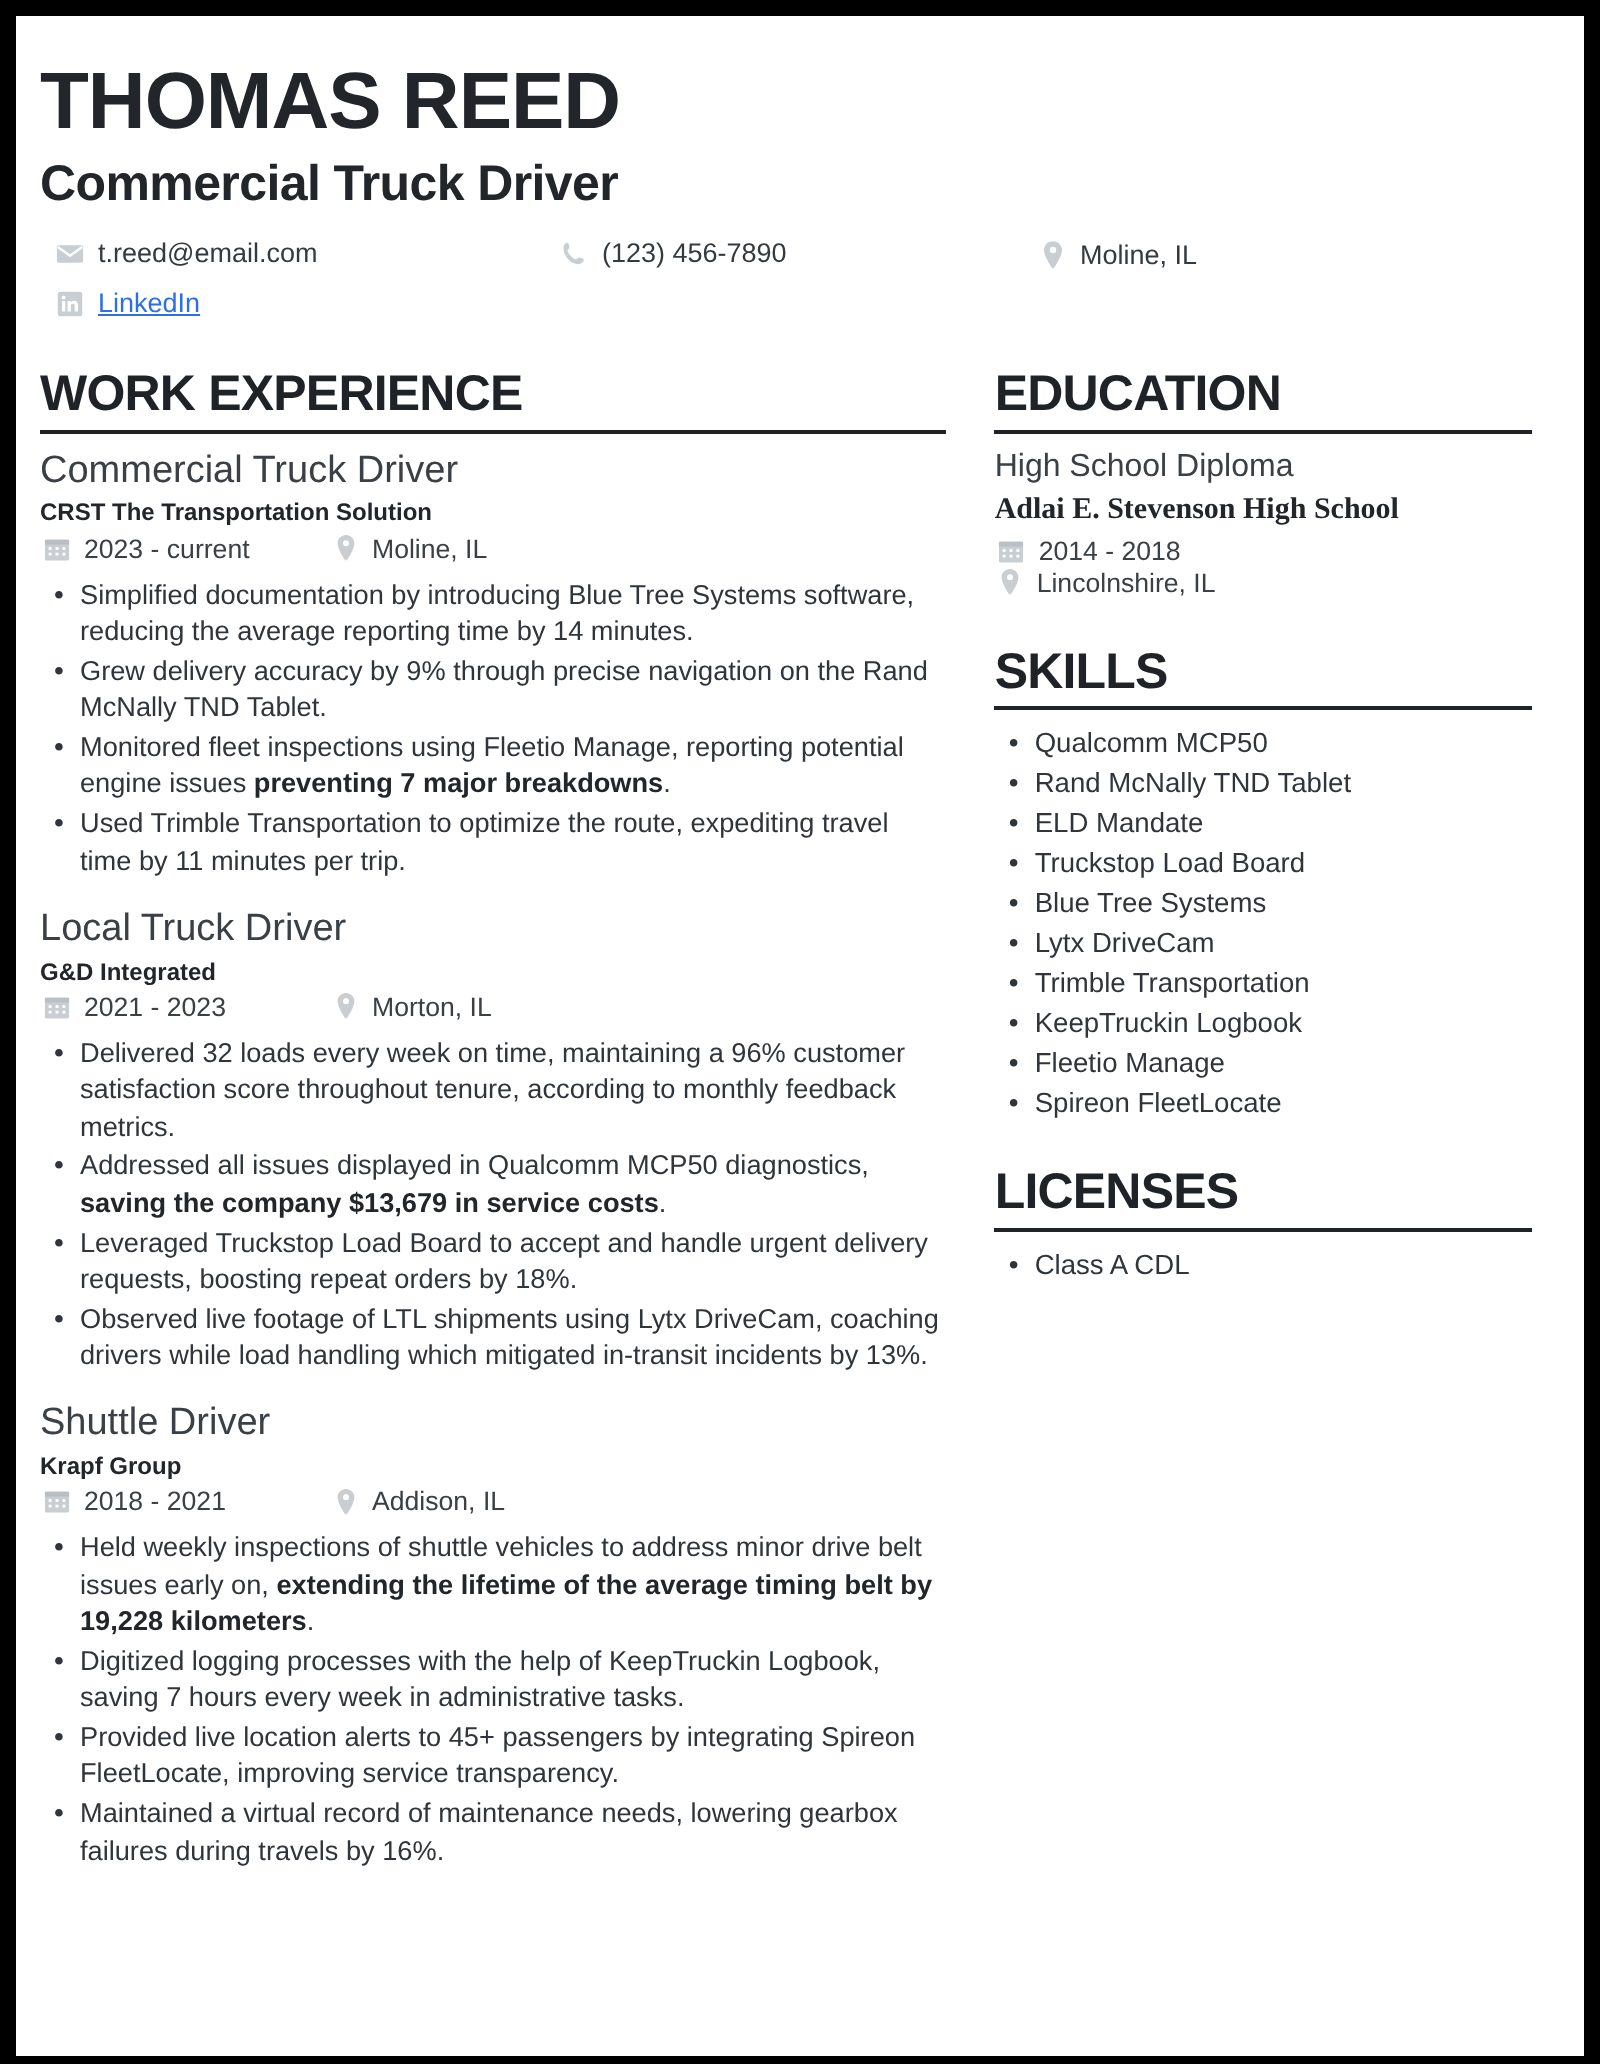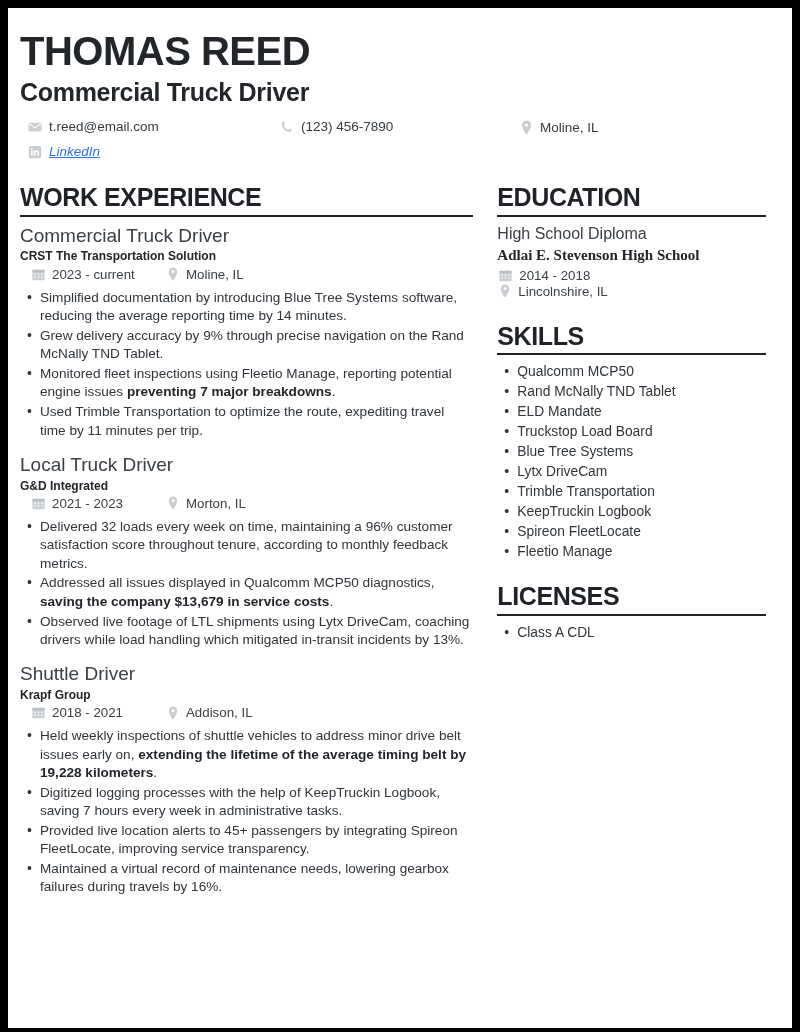--- a/index.html
+++ b/index.html
@@ -43,21 +43,21 @@
   .c-item {
     position:absolute;
     display:flex;
     align-items:center;
     gap:7px;
     white-space:nowrap;
   }
   .c-email { left:8px; top:0px; }
   .c-phone { left:260px; top:0px; }
   .c-loc   { left:500px; top:0px; }
-  .c-li    { left:8px; top:24px;font-style:italic; }
+  .c-li    { left:8px; top:24px; }
   .c-item .lbl { line-height:1; }
   .c-item a {
     color:#2f6fe4;
     text-decoration:underline;
   }
   .ico { flex:0 0 auto; display:inline-block; line-height:0; }
 
   
   .cols { display:flex; margin-top:16px; gap:0; }
   .left { width:460px; }
@@ -93,21 +93,21 @@
     line-height:1.35;
     margin-top:1px;
   }
   .meta {
     position:relative;
     height:20px;
     margin-top:2px;
     font-size:13.3px;
     color:#3a4046;
   }
-  .meta .m-date { position:absolute; left:12px; top:0; display:flex; align-items:center; gap:7px;text-align:center; }
+  .meta .m-date { position:absolute; left:2px; top:0; display:flex; align-items:center; gap:7px;text-align:center; }
   .meta .m-loc  { position:absolute; left:147px; top:0; display:flex; align-items:center; gap:7px; }
 
   ul.bullets { list-style:none; margin-top:2px; }
   ul.bullets li {
     position:relative;
     padding-left:20px;
     font-size:13.6px;
     line-height:1.35;
     color:#2f353b;
     margin-bottom:1.5px;
@@ -271,20 +271,21 @@
                       <path d="M6 0.6C3.3.6 1.2 2.7 1.2 5.3c0 3.6 4.1 9.4 4.3 9.6.2.3.8.3 1 0 .2-.2 4.3-6 4.3-9.6C10.8 2.7 8.7.6 6 .6z" fill="#c9ced3"></path>
                       <circle cx="6" cy="5.3" r="1.7" fill="#fff"></circle>
                     </svg>
               </span>
               <span>Morton, IL</span>
             </div>
           </div>
           <ul class="bullets">
             <li><span>Delivered 32 loads every week on time, maintaining a 96% customer satisfaction score throughout tenure, according to monthly feedback metrics.</span><b></b><span></span></li>
             <li><span>Addressed all issues displayed in Qualcomm MCP50 diagnostics, </span><b>saving the company $13,679 in service costs</b><span>.</span></li>
+            <li><span>Leveraged Truckstop Load Board to accept and handle urgent delivery requests, boosting repeat orders by 18%.</span><b></b><span></span></li>
             <li><span>Observed live footage of LTL shipments using Lytx DriveCam, coaching drivers while load handling which mitigated in-transit incidents by 13%.</span><b></b><span></span></li>
           </ul>
         </div>
 
         <div class="job">
           <div class="job-title">Shuttle Driver</div>
           <div class="job-company">Krapf Group</div>
           <div class="meta">
             <div class="m-date">
               <span class="ico">
@@ -366,22 +367,22 @@
         <div class="sec-rule"></div>
         <ul class="plain">
           <li>Qualcomm MCP50</li>
           <li>Rand McNally TND Tablet</li>
           <li>ELD Mandate</li>
           <li>Truckstop Load Board</li>
           <li>Blue Tree Systems</li>
           <li>Lytx DriveCam</li>
           <li>Trimble Transportation</li>
           <li>KeepTruckin Logbook</li>
+          <li>Fleetio Manage</li>
           <li>Spireon FleetLocate</li>
-          <li>Fleetio Manage</li>
         </ul>
       </div>
 
       <div class="spacer-20"></div>
 
       <div class="sec-block">
         <div class="sec-title">LICENSES</div>
         <div class="sec-rule"></div>
         <ul class="plain">
           <li>Class A CDL</li>

